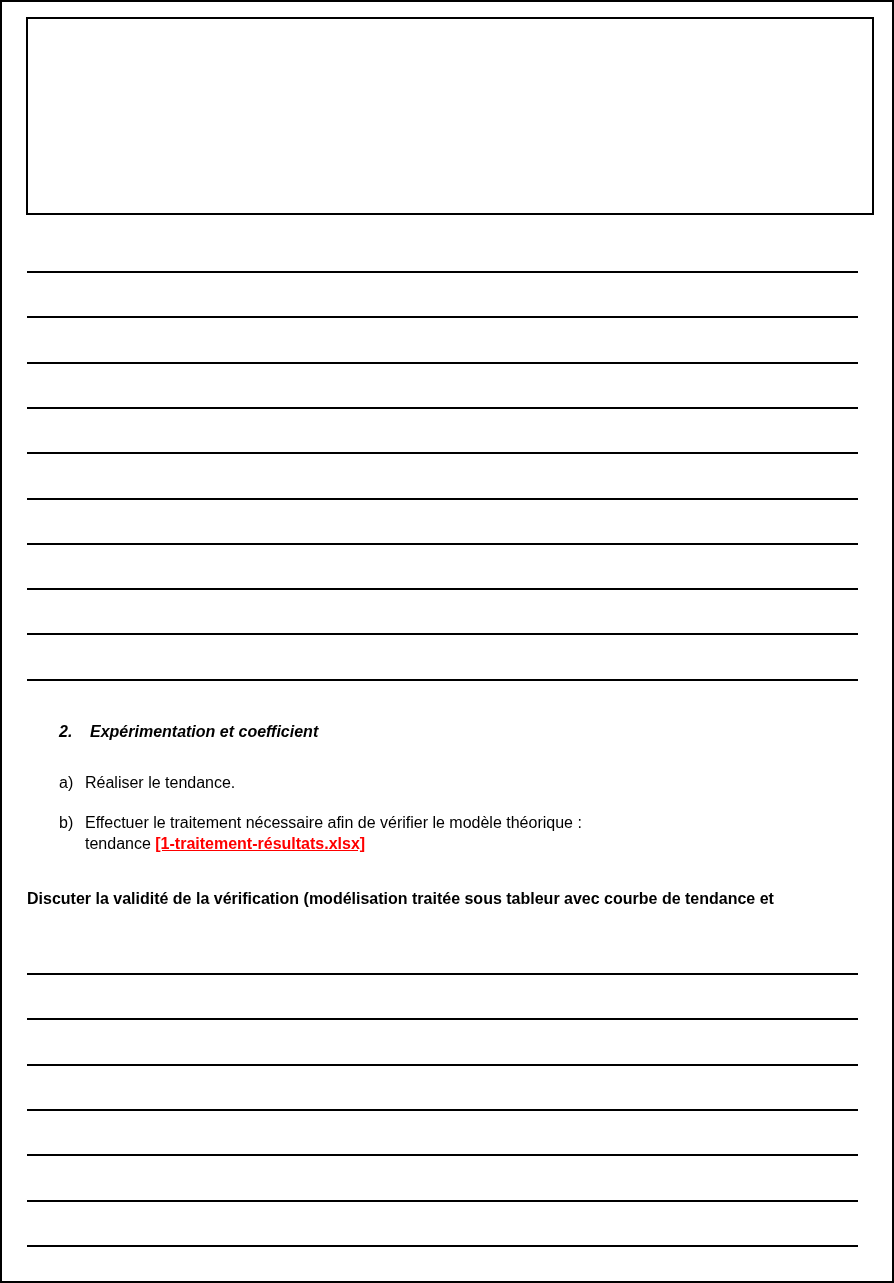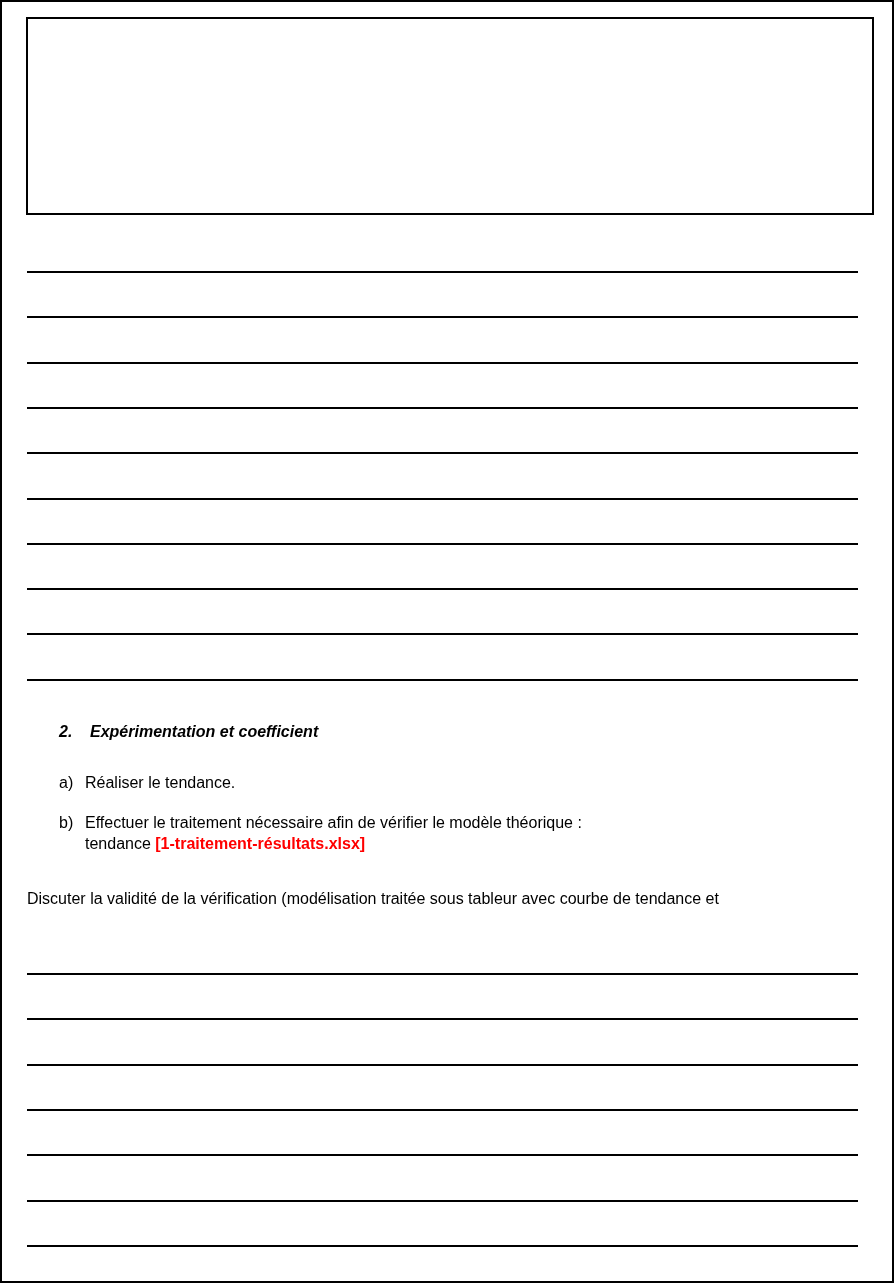--- a/index.html
+++ b/index.html
@@ -77,20 +77,21 @@
     font-weight: bold;
     white-space: nowrap;
   }
   .instruction-paragraph {
     position: absolute;
     left: 25px;
     top: 886px;
     width: 845px;
     font-size: 16px;
     line-height: 22px;
+    font-weight: bold;
   }
 </style>
 </head>
 <body>
 
 <div class="page">
 
   <div class="blank-frame"></div>
 
   <div class="rules rules-top">
@@ -113,21 +114,21 @@
 
   <div class="list-item item-a">
     <span class="marker">a)</span>
     <span class="item-text">Réaliser le tendance.</span>
   </div>
 
   <div class="list-item item-b">
     <span class="marker">b)</span>
     <span class="item-text">
       <span>Effectuer le traitement nécessaire afin de vérifier le modèle théorique :</span><br>
-      <span>tendance </span><span class="file-ref" style="color: rgb(255, 0, 0);">[1-traitement-résultats.xlsx]</span>
+      <span>tendance </span><span class="file-ref" style="color: rgb(255, 0, 0); text-decoration: underline;">[1-traitement-résultats.xlsx]</span>
     </span>
   </div>
 
   <div class="instruction-paragraph">
     <span>Discuter la validité de la vérification (modélisation traitée sous tableur avec courbe de tendance et</span><br>
   </div>
 
   <div class="rules rules-bottom">
       <div class="rule-line" style="top: 0px;"></div>
       <div class="rule-line" style="top: 45.3px;"></div>

